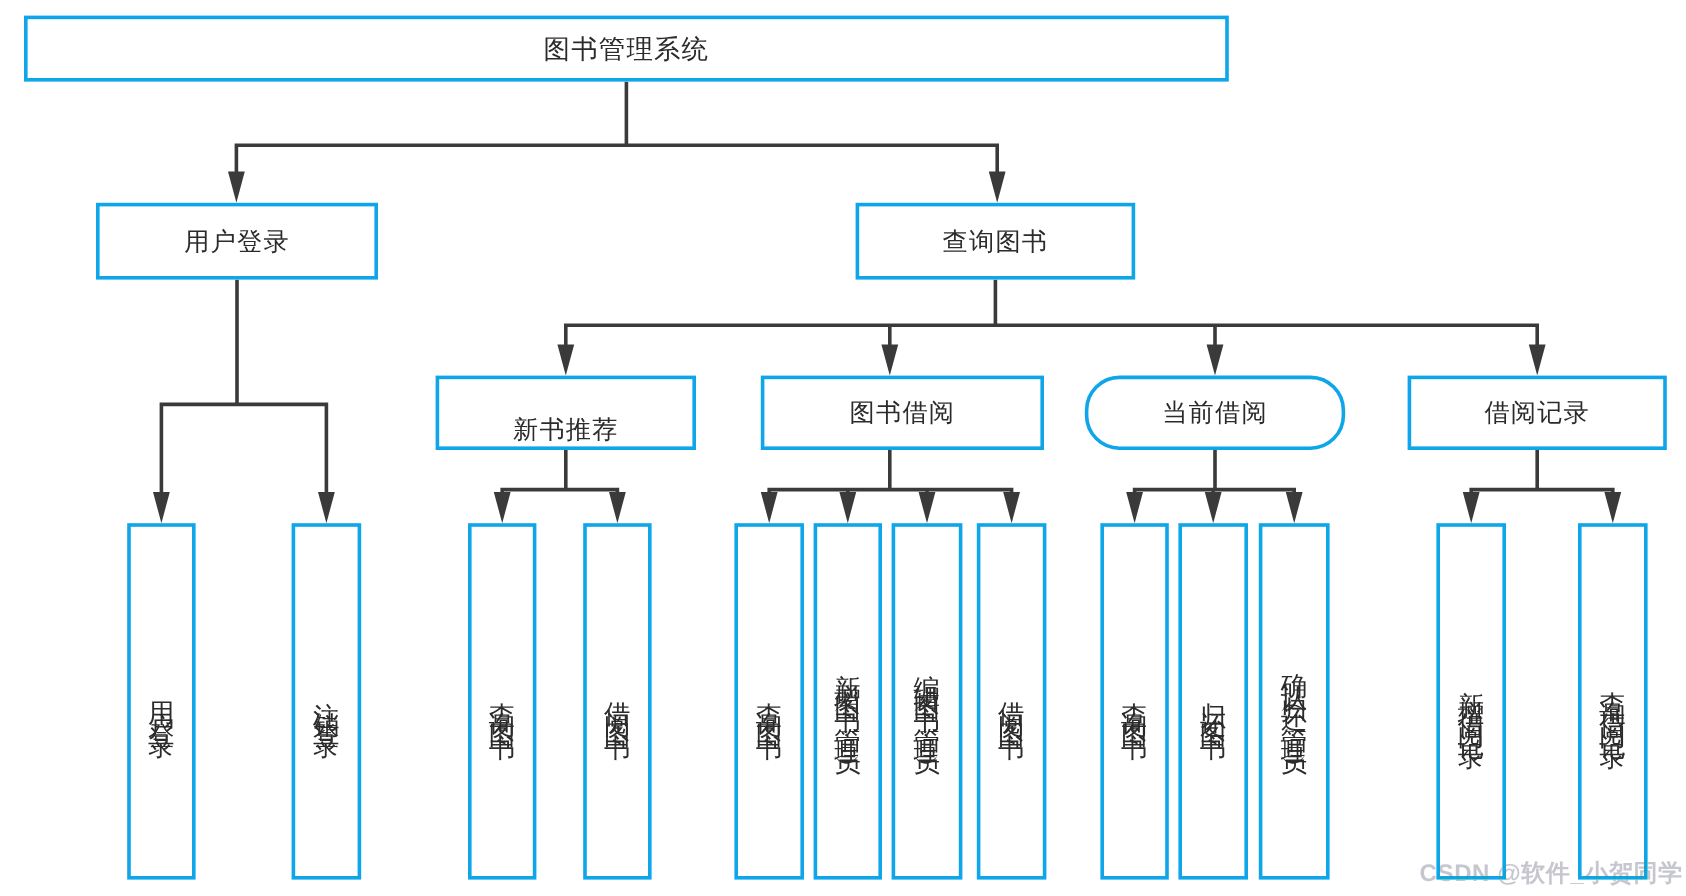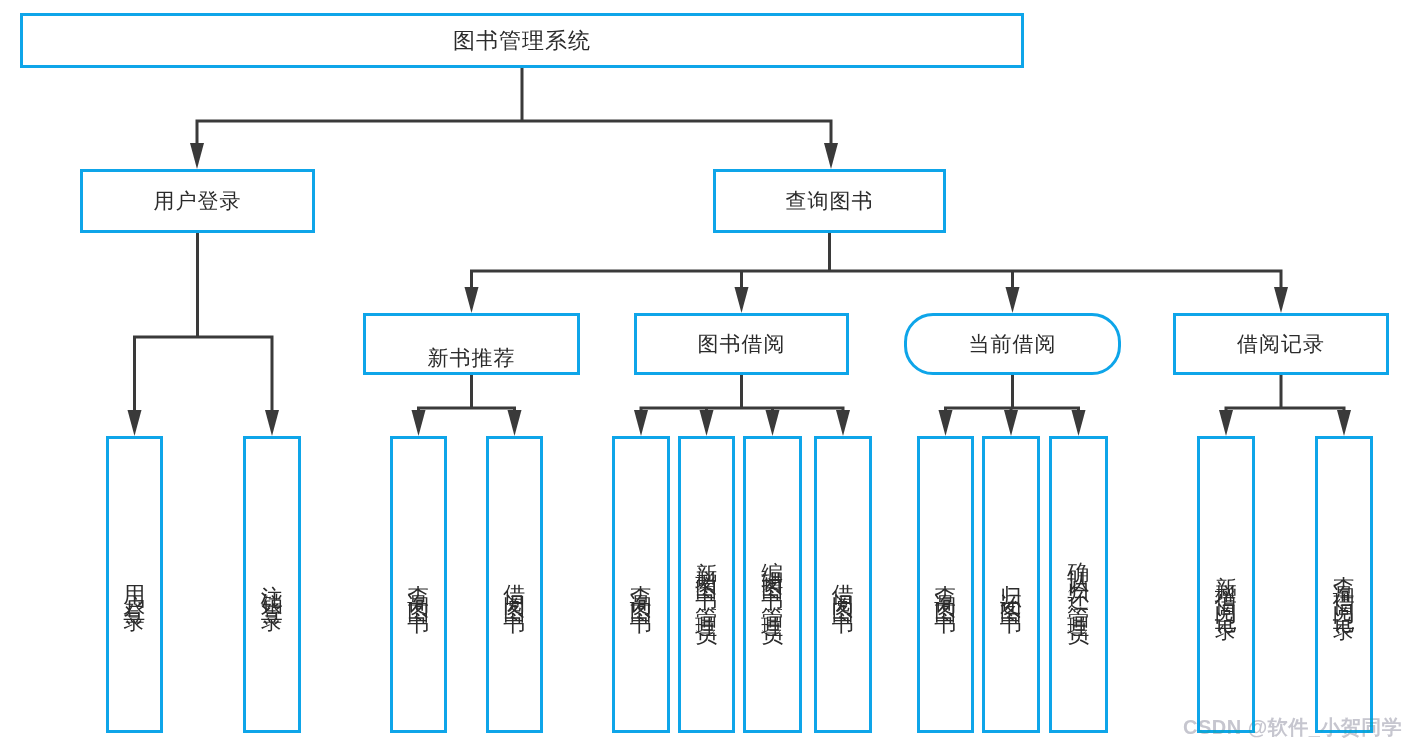--- a/index.html
+++ b/index.html
@@ -97,21 +97,21 @@
   <div class="node hnode" style="left:80px;top:169px;width:235px;height:64px;">
     <span>用户登录</span>
   </div>
   <div class="node hnode" style="left:713px;top:169px;width:233px;height:64px;">
     <span>查询图书</span>
   </div>
 
   <div class="node hnode" style="left:363px;top:313px;width:217px;height:62px;align-items:flex-end;">
     <span>新书推荐</span>
   </div>
-  <div class="node hnode" style="left:634px;top:313px;width:215px;height:62px;">
+  <div class="node hnode" style="left:634px;top:313px;width:236px;height:62px;">
     <span>图书借阅</span>
   </div>
   <div class="node hnode" style="left:904px;top:313px;width:217px;height:62px;border-radius:29px;">
     <span>当前借阅</span>
   </div>
   <div class="node hnode" style="left:1173px;top:313px;width:216px;height:62px;">
     <span>借阅记录</span>
   </div>
 
   <div class="node vnode" style="left:106px;top:436px;width:57px;height:297px;">

